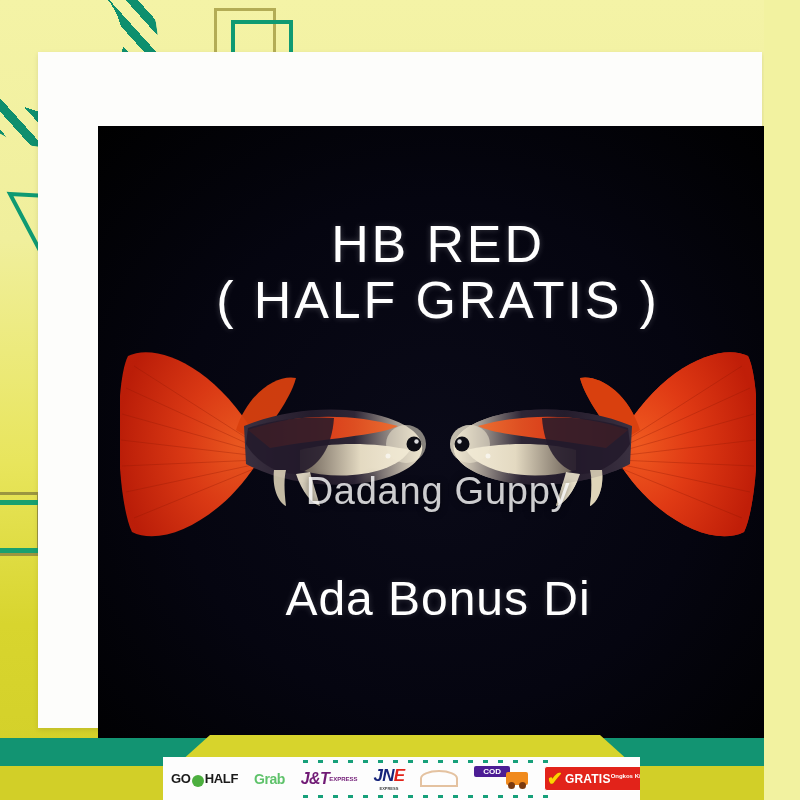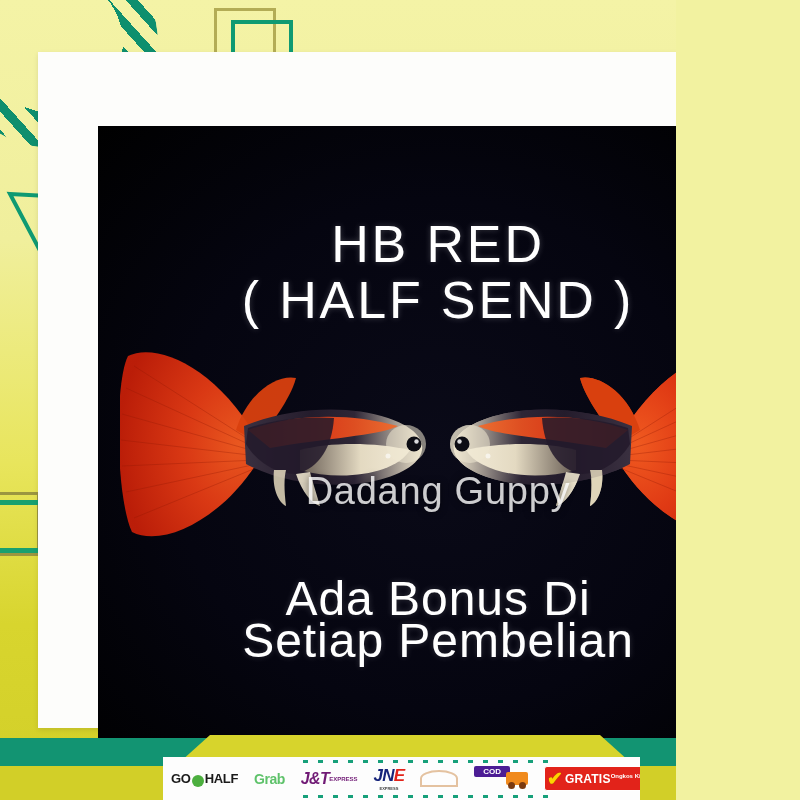--- a/index.html
+++ b/index.html
@@ -2,21 +2,21 @@
 <html><head>
 <meta charset="utf-8">
 <style>
   html,body{margin:0;padding:0;}
   body{
     width:800px;height:800px;overflow:hidden;
     font-family:"Liberation Sans", sans-serif;
     background:#f2f2a0;
   }
   #poster{
-    position:relative;width:676px;height:800px;overflow:hidden;
+    position:relative;width:764px;height:800px;overflow:hidden;
     background:linear-gradient(180deg,#f4f3a6 0%,#f0ef9c 30%,#e8e55c 58%,#d8d52e 78%,#d2cf28 100%);
     text-decoration:underline;
   }
 
   
   .deco{position:absolute;pointer-events:none;}
 
   
   .stripe-ring{
     left:-52px;top:-62px;width:210px;height:210px;border-radius:50%;
@@ -161,21 +161,21 @@
   <div class="deco line-b"></div>
 
   <svg class="deco tri-right" viewBox="0 0 130 130">
     <polygon points="14,10 124,70 18,122" fill="none" stroke="#12a07a" stroke-width="5"></polygon>
   </svg>
 
   <div id="frame">
     <div id="photo">
 
       <div class="headline" id="h-line1">HB RED</div>
-      <div class="headline" id="h-line2">( HALF SEND )</div>
+      <div class="headline" id="h-line2">( HALF GRATIS )</div>
 
       <svg class="fish" id="fish-left" viewBox="0 0 330 250">
         <defs>
           <radialGradient id="tailg" cx="85%" cy="50%" r="85%">
             <stop offset="0%" stop-color="#f05a20"></stop>
             <stop offset="45%" stop-color="#e03a14"></stop>
             <stop offset="100%" stop-color="#c01e08"></stop>
           </radialGradient>
           <linearGradient id="bodyg" x1="0" y1="0" x2="1" y2="0">
             <stop offset="0%" stop-color="#3a3040"></stop>
@@ -249,21 +249,20 @@
         <path d="M154,148 C152,166 158,180 166,184 C164,168 164,156 166,148 Z" fill="#e4d9bd" opacity="0.85"></path>
         <ellipse cx="286" cy="122" rx="20" ry="19" fill="#efe7d2" opacity="0.55"></ellipse>
         <circle cx="294" cy="122" r="7.5" fill="#0d0d14"></circle>
         <circle cx="296.5" cy="119.5" r="2.2" fill="#ffffff" opacity="0.85"></circle>
         <circle cx="268" cy="134" r="2.5" fill="#ffffff" opacity="0.6"></circle>
       </svg>
 
       <div id="watermark">Dadang Guppy</div>
 
       <div class="promo" id="p-line1">Ada Bonus Di</div>
-      <div class="promo" id="p-line2">Setiap Pembelian</div>
     </div>
   </div>
 
   <div class="band-teal"></div>
   <svg class="band-yellow-trap" viewBox="0 0 800 36" preserveAspectRatio="none">
     <polygon points="170,36 640,36 600,0 210,0" fill="#d7d42c"></polygon>
   </svg>
   <div class="band-bottom"></div>
 
   <div id="logo-strip">

